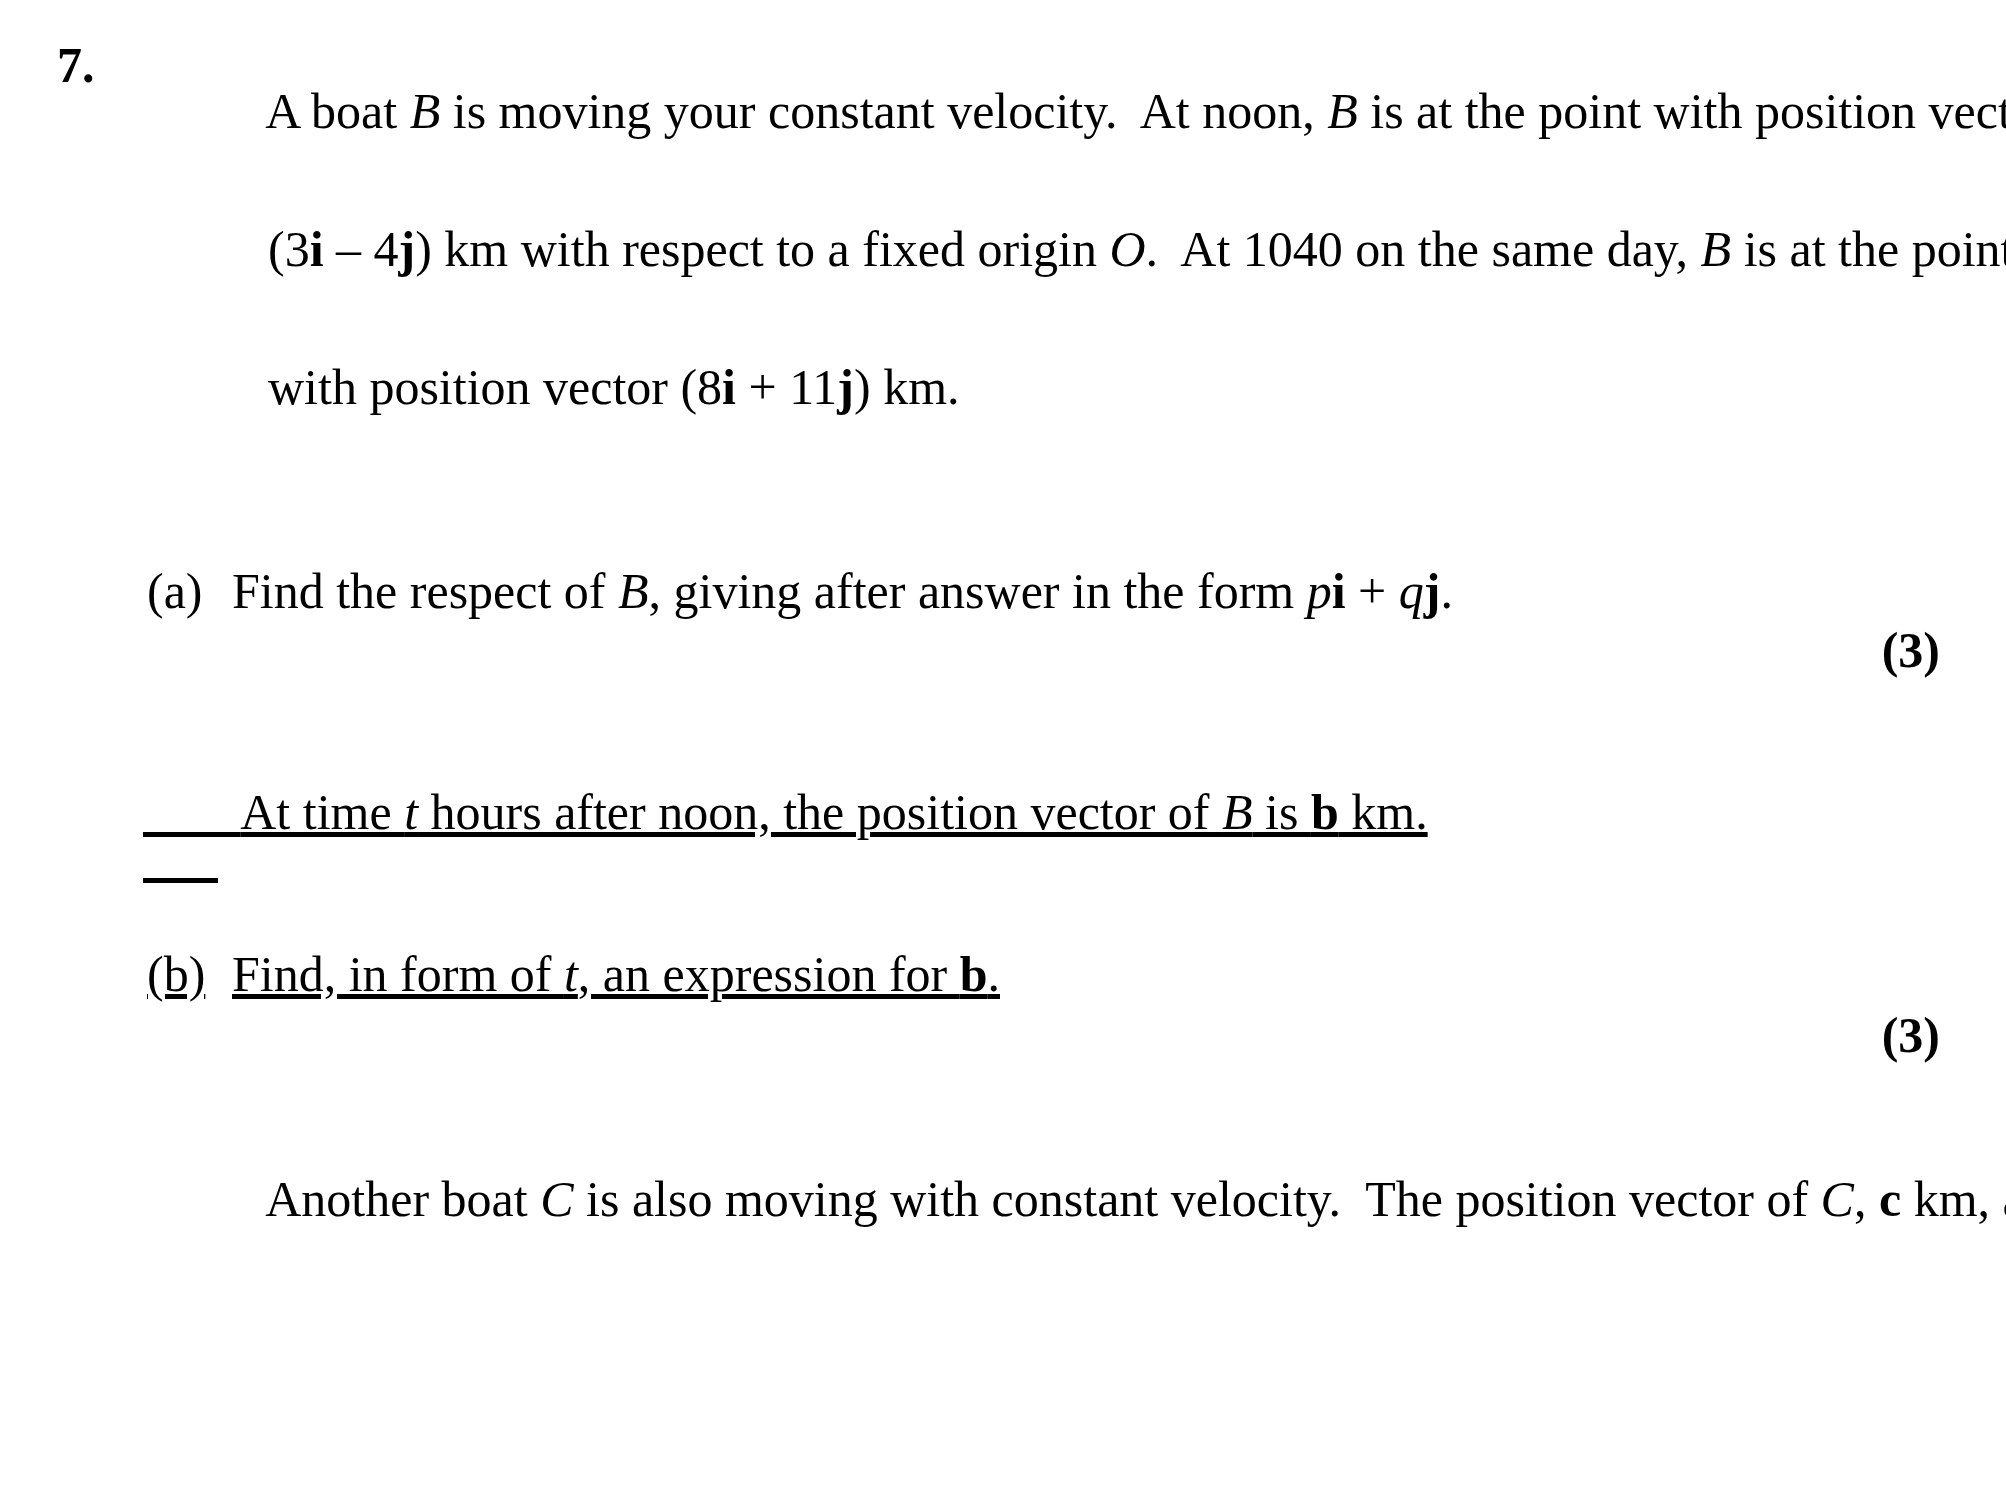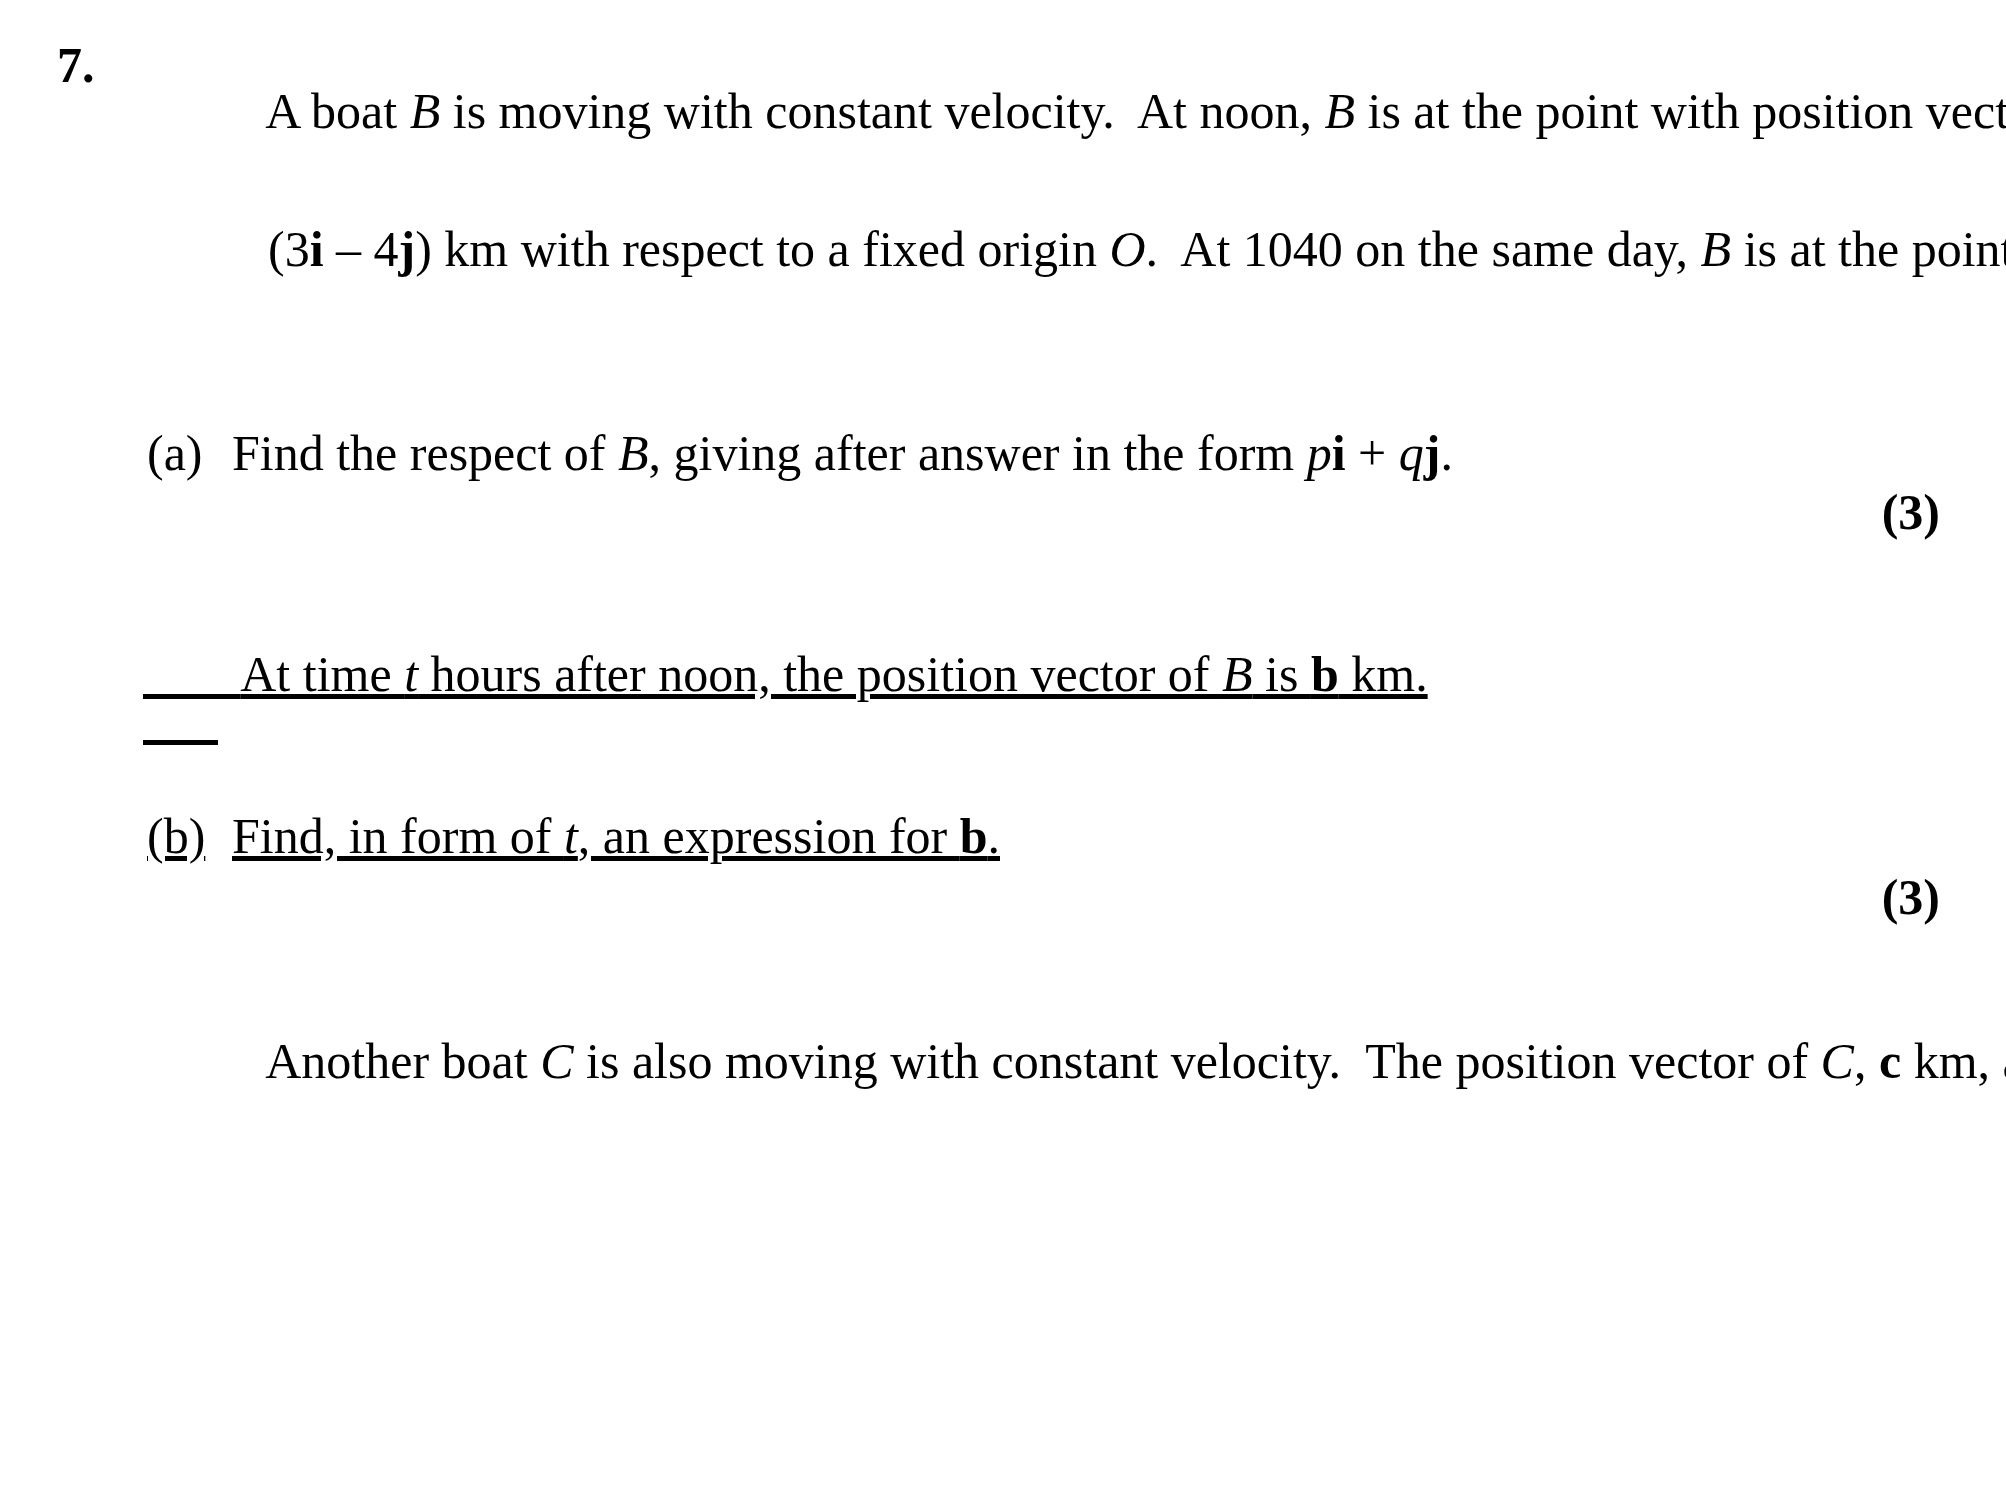--- a/index.html
+++ b/index.html
@@ -37,24 +37,27 @@
 </head>
 <body>
 
 <div class="page">
   <div class="q">
     <div class="qnum">7.</div>
     <div class="qbody">
 
       <div>
         <div class="line">
-          <span>A boat </span><span class="it">B</span><span> is moving with constant velocity.  At noon, </span><span class="it">B</span><span> is at the point with position vector</span>
+          <span>A boat </span><span class="it">B</span><span> is moving your constant velocity.  At noon, </span><span class="it">B</span><span> is at the point with position vector</span>
         </div>
         <div class="line">
           <span>(3</span><span class="bv">i</span><span> – 4</span><span class="bv">j</span><span>) km with respect to a fixed origin </span><span class="it">O</span><span>.  At 1040 on the same day, </span><span class="it">B</span><span> is at the point</span>
+        </div>
+        <div class="line">
+          <span>with position vector (8</span><span class="bv">i</span><span> + 11</span><span class="bv">j</span><span>) km.</span>
         </div>
       </div>
 
       <div class="part gap-a">
         <span class="plabel">(a)</span>
         <span class="ptext"><span>Find the respect of </span><span class="it">B</span><span>, giving after answer in the form </span><span class="it">p</span><span class="bv">i</span><span> + </span><span class="it">q</span><span class="bv">j</span><span>.</span></span>
       </div>
       <div class="marks gap-m">(3)</div>
 
       <div class="line gap">

